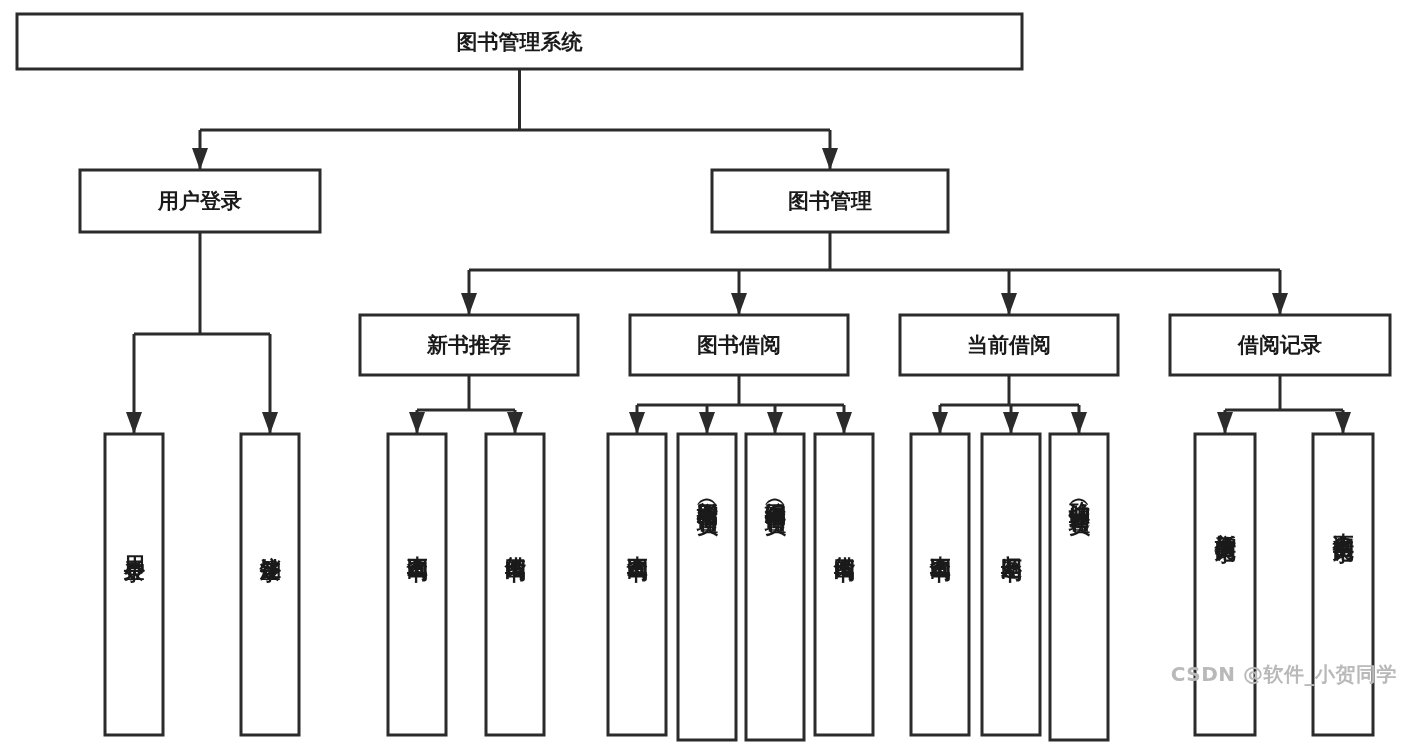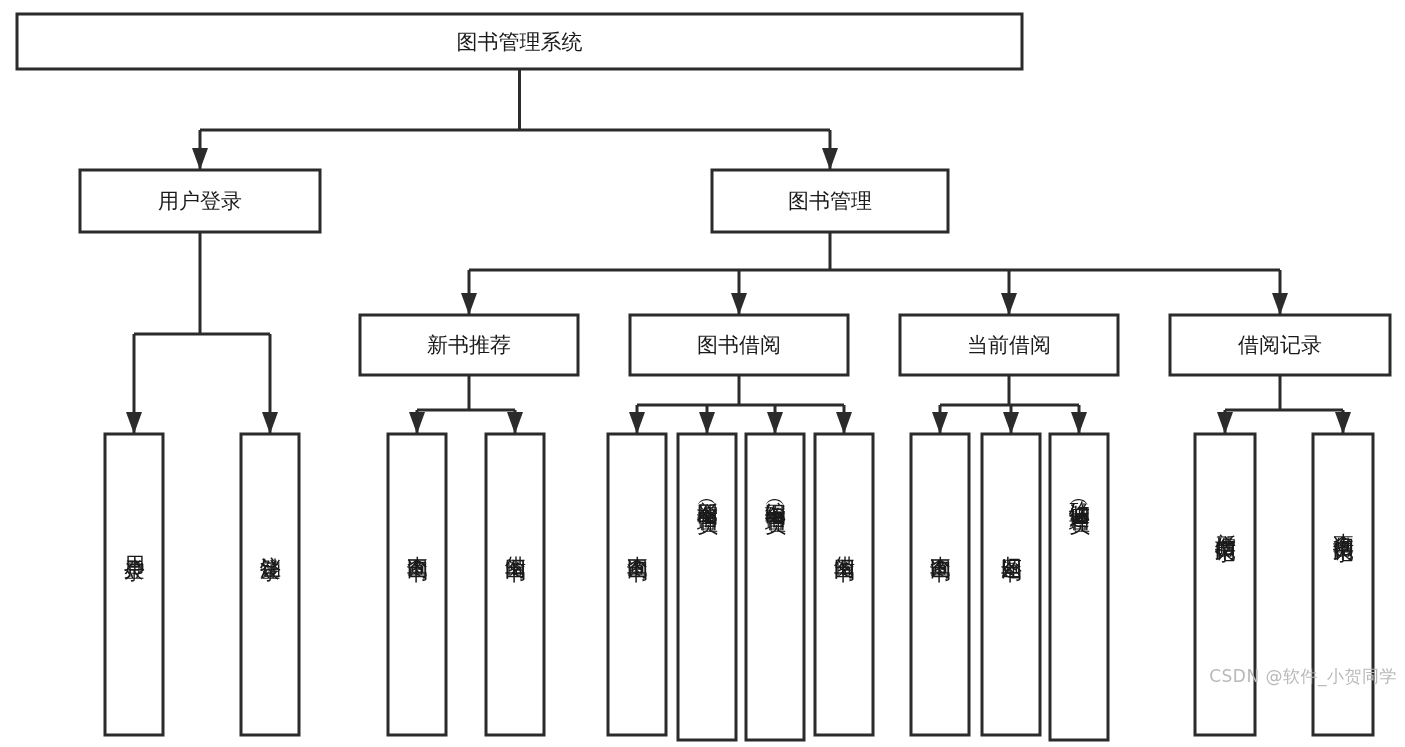--- a/index.html
+++ b/index.html
@@ -11,20 +11,21 @@
     width: 1405px;
     height: 747px;
     font-family: "DejaVu Sans", "Liberation Sans", sans-serif;
     overflow: hidden;
     position: relative;
   }
   #diagram-root {
     position: relative;
     width: 1405px;
     height: 694px;
+    font-weight: bold;
   }
   svg#tree-svg {
     position: absolute;
     top: 0;
     left: 0;
     width: 1405px;
     height: 747px;
     display: block;
   }
   .node-rect {
@@ -60,21 +61,21 @@
     color: #1a1a1a;
     white-space: nowrap;
     text-align: center;
     pointer-events: none;
   }
   .watermark {
     position: absolute;
     right: 8px;
     bottom: 6px;
     font-family: "DejaVu Sans", "Liberation Sans", sans-serif;
-    font-size: 17px;
+    font-size: 20px;
     color: #b9b9b9;
     letter-spacing: 0.5px;
     white-space: nowrap;
   }
 </style>
 </head>
 <body>
 
 <div id="diagram-root">
 

